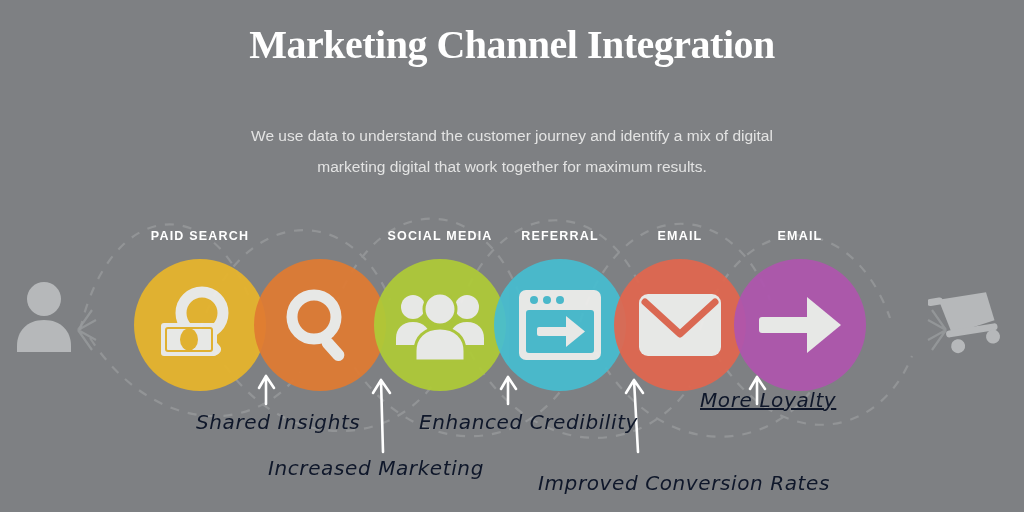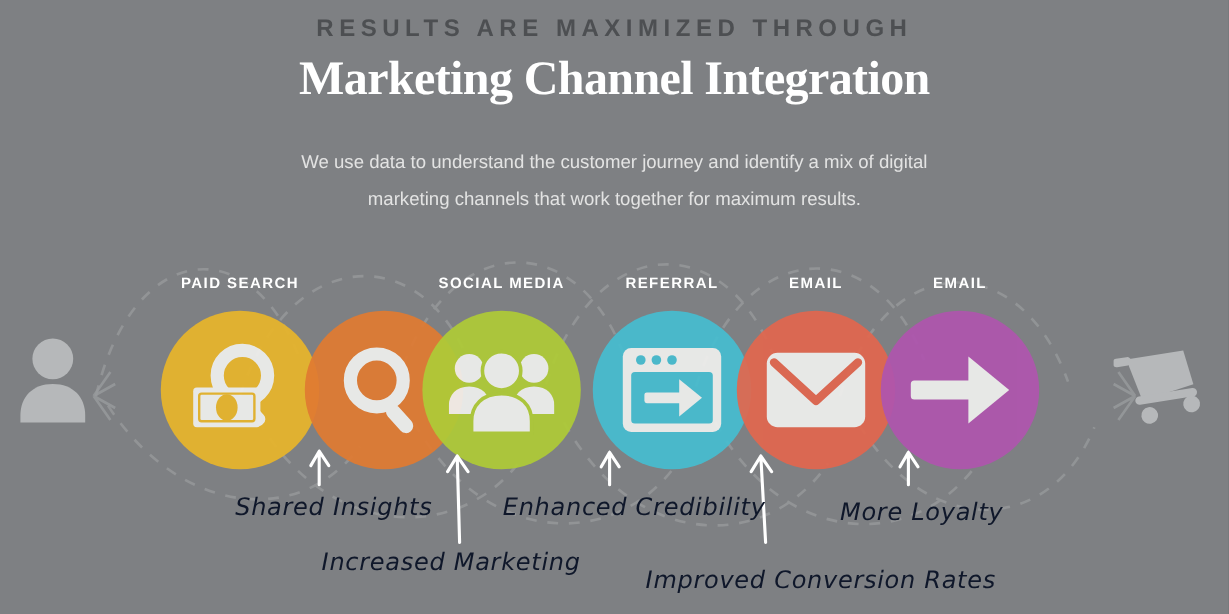--- a/index.html
+++ b/index.html
@@ -142,27 +142,26 @@
       <path d="M700,330 C740,206 850,206 890,318"></path>
       <path d="M716,354 C776,452 876,444 912,356"></path>
     </g>
     <g fill="none" stroke="#999b9d" stroke-width="2.2" opacity="0.8">
       <path d="M78,330 L96,320 M78,330 L96,340 M78,330 L92,310 M78,330 L92,350"></path>
       <path d="M946,330 L928,320 M946,330 L928,340 M946,330 L932,310 M946,330 L932,350"></path>
     </g>
   </svg>
 
   <div class="header">
-    <div class="eyebrow">RESULTS ARE MAXIMIZED THROUGH</div>
     <div class="headline">Marketing Channel Integration</div>
   </div>
 
   <div class="subtitle">
     <span>We use data to understand the customer journey and identify a mix of digital</span>
-    <span>marketing channels that work together for maximum results.</span>
+    <span>marketing digital that work together for maximum results.</span>
   </div>
 
   <div class="endpoint" style="left:14px; top:278px;">
     <svg width="64" height="76" viewBox="0 0 64 76" xmlns="http://www.w3.org/2000/svg">
       <circle cx="30" cy="21" r="17" fill="#b6b8ba"></circle>
       <path d="M30,42 C13,42 3,53 3,68 L3,74 L57,74 L57,68 C57,53 47,42 30,42 Z" fill="#b6b8ba"></path>
     </svg>
   </div>
 
   <div class="endpoint" style="left:928px; top:283px;">
@@ -196,21 +195,21 @@
 
     <div class="channel" style="left:254px;">
       <div class="bubble" style="background:#e07b32;">
         <svg width="74" height="76" viewBox="0 0 74 76" xmlns="http://www.w3.org/2000/svg">
           <circle cx="31" cy="30" r="22" fill="none" stroke="#f0f0ee" stroke-width="11"></circle>
           <rect x="44" y="48" width="12" height="28" rx="6" fill="#f0f0ee" transform="rotate(-42 50 62)"></rect>
         </svg>
       </div>
     </div>
 
-    <div class="channel" style="left:352px;">
+    <div class="channel" style="left:374px;">
       <div class="channel-label">SOCIAL MEDIA</div>
       <div class="bubble" style="background:#afcb37;">
         <svg width="88" height="76" viewBox="0 0 88 76" xmlns="http://www.w3.org/2000/svg">
           <circle cx="17" cy="20" r="12" fill="#f0f0ee"></circle>
           <path d="M17,35 C6,35 0,42 0,51 L0,58 L34,58 L34,51 C34,42 28,35 17,35 Z" fill="#f0f0ee"></path>
           <circle cx="71" cy="20" r="12" fill="#f0f0ee"></circle>
           <path d="M71,35 C60,35 54,42 54,51 L54,58 L88,58 L88,51 C88,42 82,35 71,35 Z" fill="#f0f0ee"></path>
           <circle cx="44" cy="22" r="16" fill="#f0f0ee" stroke="#afcb37" stroke-width="3"></circle>
           <path d="M44,41 C28,41 19,51 19,64 L19,74 L69,74 L69,64 C69,51 60,41 44,41 Z" fill="#f0f0ee" stroke="#afcb37" stroke-width="3"></path>
         </svg>
@@ -262,15 +261,15 @@
       <path d="M508,404 L508,377 M508,377 L501,389 M508,377 L516,389"></path>
       <path d="M638,452 L634,380 M634,380 L626,393 M634,380 L643,393"></path>
       <path d="M757,404 L757,377 M757,377 L750,389 M757,377 L765,389"></path>
     </g>
   </svg>
 
   <div class="callout" style="left:196px; top:410px;">Shared Insights</div>
   <div class="callout" style="left:268px; top:456px;">Increased Marketing</div>
   <div class="callout" style="left:419px; top:410px;">Enhanced Credibility</div>
   <div class="callout" style="left:538px; top:471px;">Improved Conversion Rates</div>
-  <div class="callout" style="left:700px; top:414px;">More Loyalty</div>
+  <div class="callout" style="left:700px; top:388px;text-decoration:underline;">More Loyalty</div>
 
 </div>
 
 </body></html>

